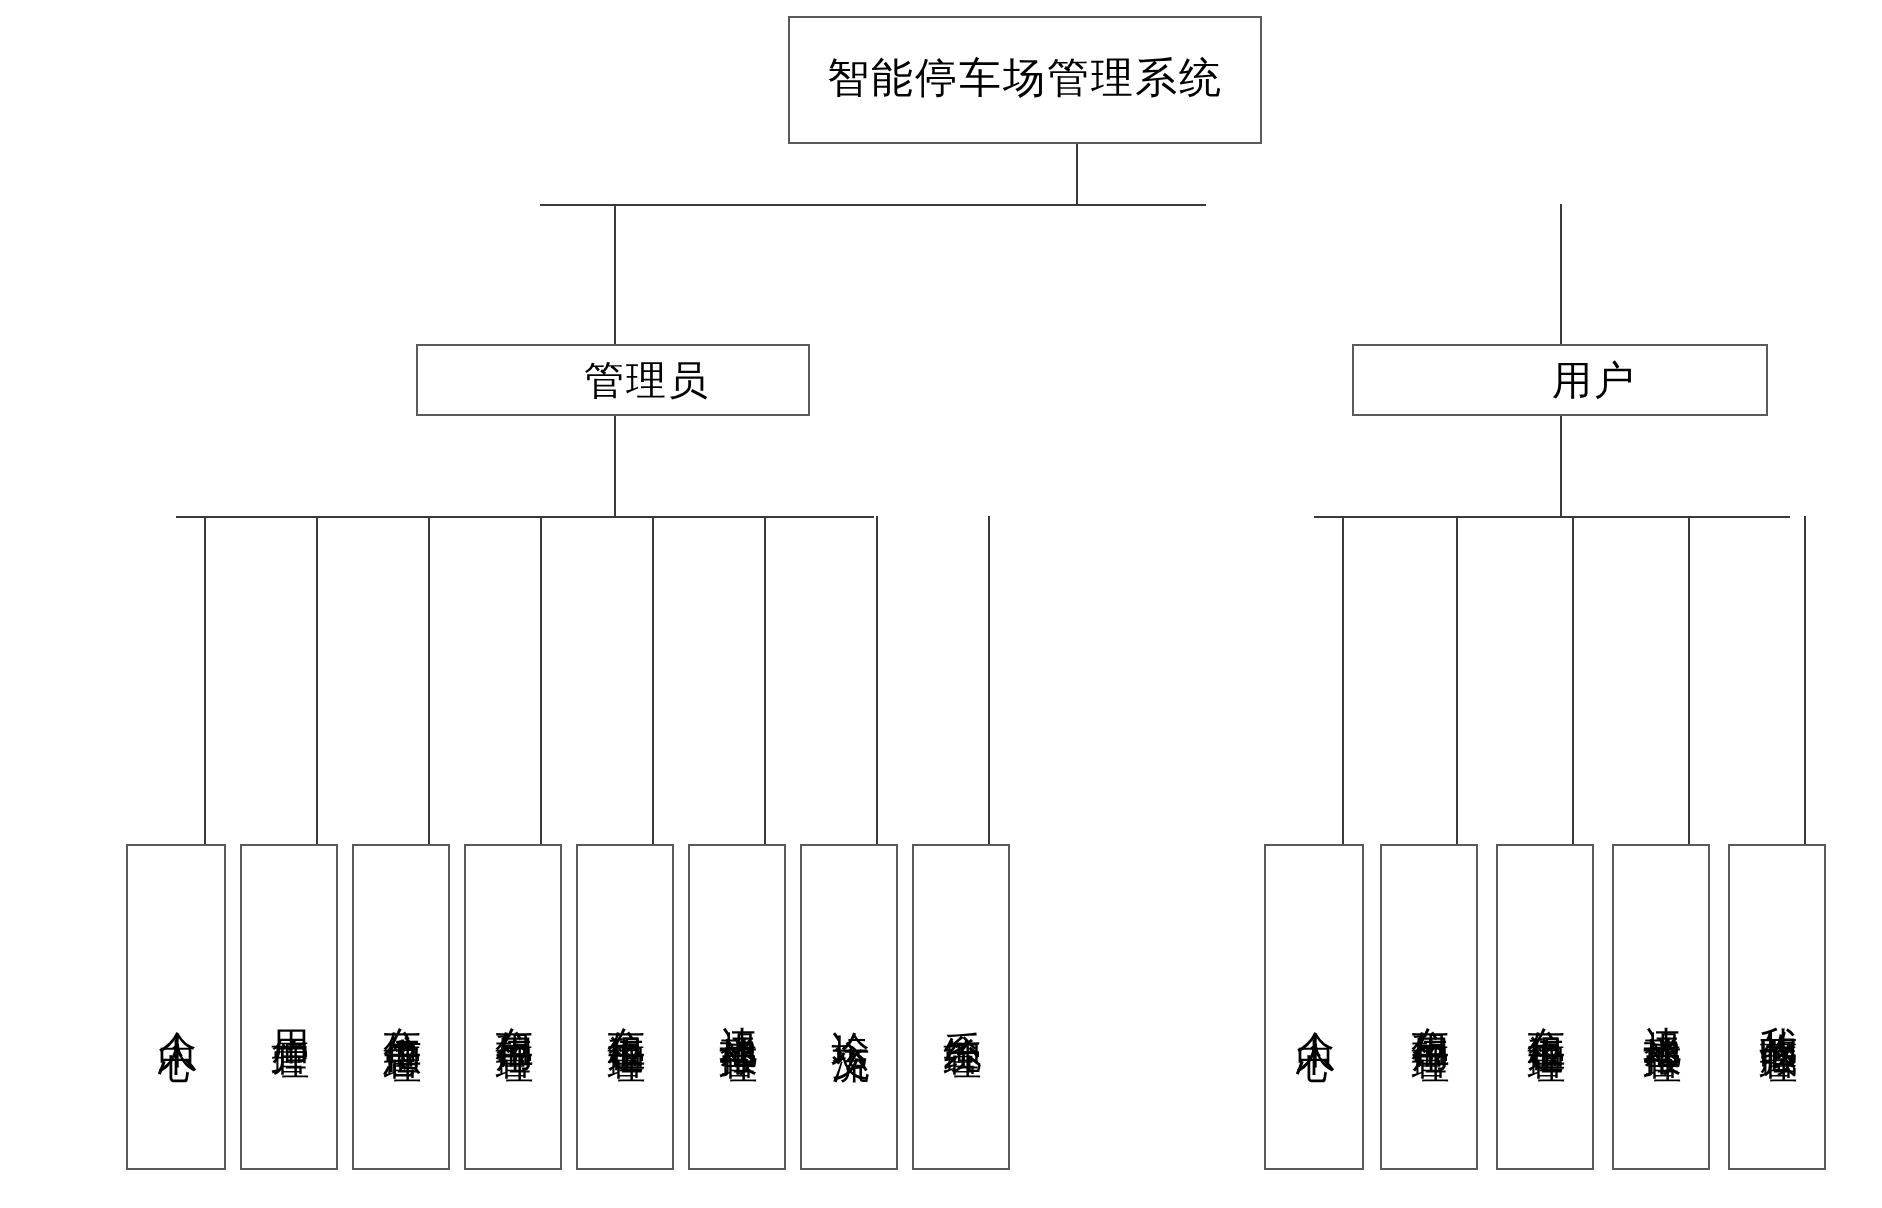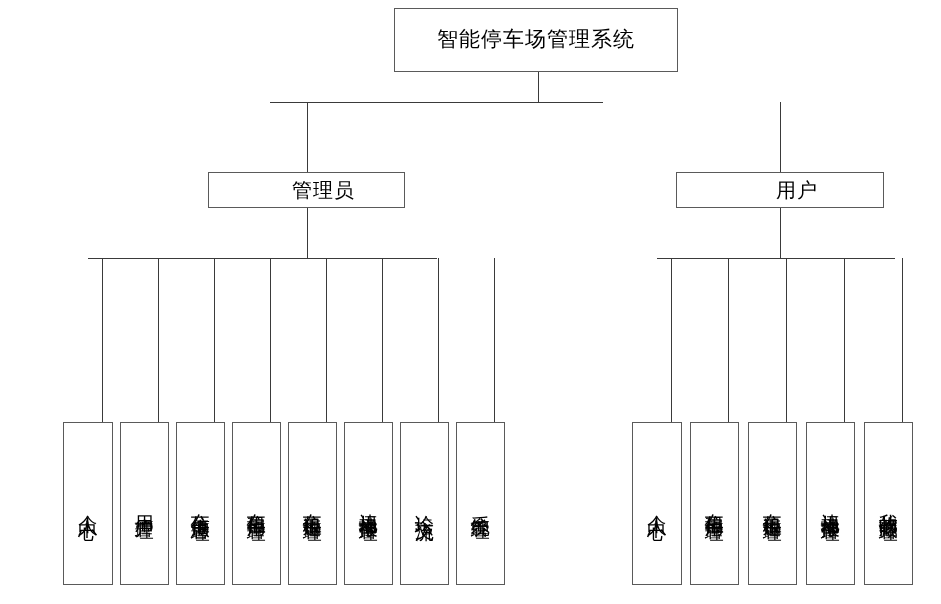--- a/index.html
+++ b/index.html
@@ -56,21 +56,21 @@
     background: #3a3a3a;
   }
   .connector.v { width: 1px; }
   .connector.h { height: 1px; }
 </style>
 </head>
 <body>
 
 <div id="canvas">
 
-  <div class="node root" id="root-node" style="left: 394px; top: 8px; width: 284px; height: 64px;">
+  <div class="node root" id="root-node" style="left: 394px; top: 8px; width: 237px; height: 64px;">
     <span>智能停车场管理系统</span>
   </div>
 
   <div class="node level2" id="branch-admin" style="left: 208px; top: 172px; width: 197px; height: 36px;">
     <span>管理员</span>
   </div>
 
   <div class="node level2" id="branch-user" style="left: 676px; top: 172px; width: 208px; height: 36px; text-align: right;">
     <span>用户</span>
   </div>

